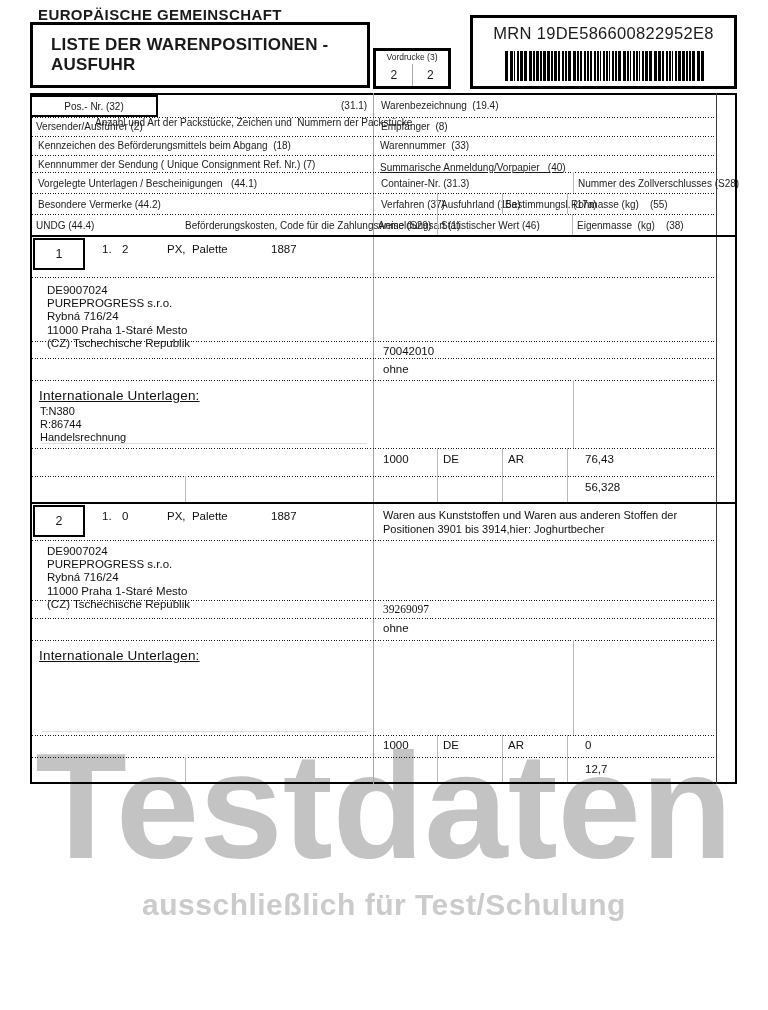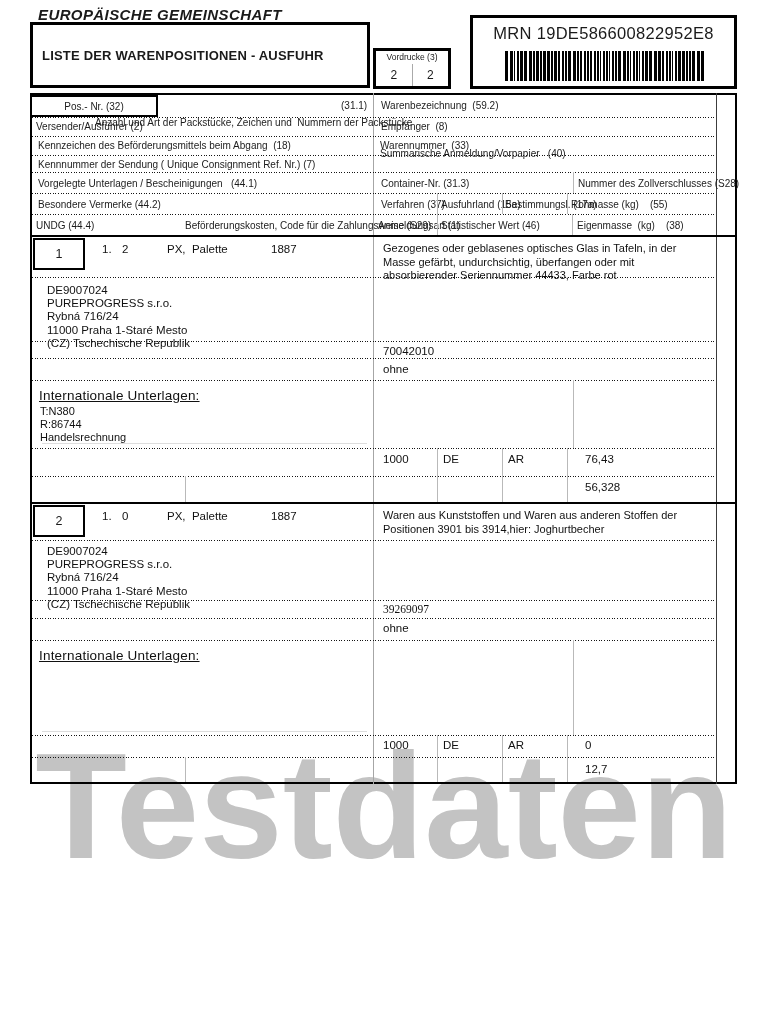--- a/index.html
+++ b/index.html
@@ -9,23 +9,23 @@
   .val{position:absolute;font-size:11.5px;line-height:13px;color:#111;white-space:pre;z-index:2;}
   .small{font-size:11px;}
   .dots{position:absolute;left:32px;width:682px;height:1px;z-index:2;
         background:repeating-linear-gradient(90deg,#151515 0,#151515 1px,transparent 1px,transparent 2.6px);}
   .thick{position:absolute;left:30px;width:707px;height:2px;background:#000;z-index:2;}
   .vline{position:absolute;width:1px;background:#b9b9b9;z-index:2;}
   .vdark{background:#3c3c3c;}
   .vmid{background:#a6a6a6;}
   .box{position:absolute;border:2px solid #000;box-sizing:border-box;display:flex;align-items:center;justify-content:center;z-index:2;background:transparent;}
   .grayline{position:absolute;height:1px;background:#ddd;z-index:2;}
-  #community{position:absolute;left:38px;top:6px;font-size:15px;font-weight:bold;letter-spacing:.4px;z-index:2;font-style:italic;}
+  #community{position:absolute;left:38px;top:6px;font-size:15px;font-weight:bold;letter-spacing:.4px;z-index:2;}
   #title-box{position:absolute;left:30px;top:22px;width:340px;height:66px;border:3px solid #000;box-sizing:border-box;display:flex;align-items:center;z-index:2;}
-  #title-box span{font-size:13px;font-weight:bold;padding-left:9px;letter-spacing:.2px;}
+  #title-box span{font-size:17px;font-weight:bold;padding-left:18px;letter-spacing:.2px;}
   #vordrucke{position:absolute;left:373px;top:48px;width:78px;height:41px;border:3px solid #000;box-sizing:border-box;z-index:2;}
   #vordrucke .vd-label{font-size:8.5px;text-align:center;padding-top:1px;}
   #vordrucke .vd-vals{position:absolute;left:0;top:13px;bottom:0;width:100%;display:flex;}
   #vordrucke .vd-cell{flex:1;display:flex;align-items:center;justify-content:center;font-size:12px;}
   #vordrucke .vd-sep{width:1px;background:#aaa;}
   #mrn-box{position:absolute;left:470px;top:15px;width:267px;height:74px;border:3px solid #000;box-sizing:border-box;z-index:2;}
   #mrn-text{position:absolute;left:0;top:6px;width:100%;text-align:center;font-size:16.5px;letter-spacing:.3px;}
   .barcode{position:absolute;left:13px;top:33px;width:236px;height:30px;display:flex;justify-content:center;}
   .barcode i{display:block;height:100%;background:#000;}
   #form-box{position:absolute;left:30px;top:93px;width:707px;height:691px;border:2px solid #000;box-sizing:border-box;z-index:2;}
@@ -33,20 +33,21 @@
   .intl{position:absolute;font-size:13.5px;text-decoration:underline;letter-spacing:.2px;z-index:2;color:#111;}
   .wm-main{position:absolute;left:0;top:731px;width:768px;text-align:center;font-size:150px;font-weight:bold;line-height:1;color:#c3c3c3;letter-spacing:0;z-index:1;}
   .wm-sub{position:absolute;left:0;top:888px;width:768px;text-align:center;font-size:30px;font-weight:bold;color:#cbcbcb;letter-spacing:.5px;z-index:1;}
 </style>
 </head>
 <body>
 
 <div id="page">
 
   <div class="wm-main">Testdaten</div>
+  <div class="wm-sub">ausschließlich für Test/Schulung</div>
 
   <div id="community">EUROPÄISCHE GEMEINSCHAFT</div>
   <div id="title-box">
     <span>LISTE DER WARENPOSITIONEN - AUSFUHR</span>
   </div>
 
   <div id="vordrucke">
     <div class="vd-label">Vordrucke (3)</div>
     <div class="vd-vals">
       <div class="vd-cell">2</div>
@@ -119,33 +120,33 @@
 
   <div id="form-box"></div>
   <div class="vline vmid" style="left:373px;top:93px;height:691px;"></div>
   <div class="vline vdark" style="left:716px;top:93px;height:691px;"></div>
 
   <div class="box" style="left:30px;top:95px;width:128px;height:22px;">
     <span class="small" style="font-size:10px;">Pos.- Nr. (32)</span>
   </div>
   <div class="lbl" style="left:95px;top:100px;margin-top:17px;">Anzahl und Art der Packstücke, Zeichen und  Nummern der Packstücke</div>
   <div class="lbl" style="left:341px;top:100px;">(31.1)</div>
-  <div class="lbl" style="left:381px;top:100px;">Warenbezeichnung  (59.2)</div>
+  <div class="lbl" style="left:381px;top:100px;">Warenbezeichnung  (19.4)</div>
   <div class="dots" style="top:117px;"></div>
 
   <div class="lbl" style="left:36px;top:121px;">Versender/Ausführer (2)</div>
   <div class="lbl" style="left:381px;top:121px;">Empfänger  (8)</div>
   <div class="dots" style="top:136px;"></div>
 
   <div class="lbl" style="left:38px;top:140px;">Kennzeichen des Beförderungsmittels beim Abgang  (18)</div>
   <div class="lbl" style="left:380px;top:140px;">Warennummer  (33)</div>
   <div class="dots" style="top:155px;"></div>
 
   <div class="lbl" style="left:38px;top:159px;">Kennnummer der Sendung ( Unique Consignment Ref. Nr.) (7)</div>
-  <div class="lbl" style="left:380px;top:148px;">Summarische Anmeldung/Vorpapier   (40)</div>
+  <div class="lbl" style="left:380px;top:162px;text-decoration:underline;">Summarische Anmeldung/Vorpapier   (40)</div>
   <div class="dots" style="top:172px;"></div>
 
   <div class="lbl" style="left:38px;top:178px;">Vorgelegte Unterlagen / Bescheinigungen   (44.1)</div>
   <div class="lbl" style="left:381px;top:178px;">Container-Nr. (31.3)</div>
   <div class="vline" style="left:573px;top:172px;height:21px;"></div>
   <div class="lbl" style="left:578px;top:178px;">Nummer des Zollverschlusses (S28)</div>
   <div class="dots" style="top:193px;"></div>
 
   <div class="lbl" style="left:38px;top:199px;">Besondere Vermerke (44.2)</div>
   <div class="lbl" style="left:381px;top:199px;">Verfahren (37)</div>
@@ -164,23 +165,20 @@
   <div class="lbl" style="left:441px;top:220px;">Statistischer Wert (46)</div>
   <div class="vline" style="left:572px;top:214px;height:21px;"></div>
   <div class="lbl" style="left:577px;top:220px;">Eigenmasse  (kg)    (38)</div>
 
   <div class="thick" style="top:235px;"></div>
   <div class="posbox" style="top:238px;">1</div>
   <div class="val" style="left:102px;top:243px;">1.</div>
   <div class="val" style="left:122px;top:243px;">2</div>
   <div class="val" style="left:167px;top:243px;">PX,  Palette</div>
   <div class="val" style="left:271px;top:243px;">1887</div>
-  <div class="val small" style="left:383px;top:242px;line-height:13.5px;">Gezogenes oder geblasenes optisches Glas in Tafeln, in der
-Masse gefärbt, undurchsichtig, überfangen oder mit
-absorbierender Seriennummer 44433, Farbe rot</div>
   <div class="dots" style="top:277px;"></div>
 
   <div class="val" style="left:47px;top:284px;line-height:13.2px;">DE9007024
 PUREPROGRESS s.r.o.
 Rybná 716/24
 11000 Praha 1-Staré Mesto
 (CZ) Tschechische Republik</div>
   <div class="dots" style="top:341px;"></div>
   <div class="val" style="left:383px;top:345px;">70042010</div>
   <div class="dots" style="top:358px;"></div>

